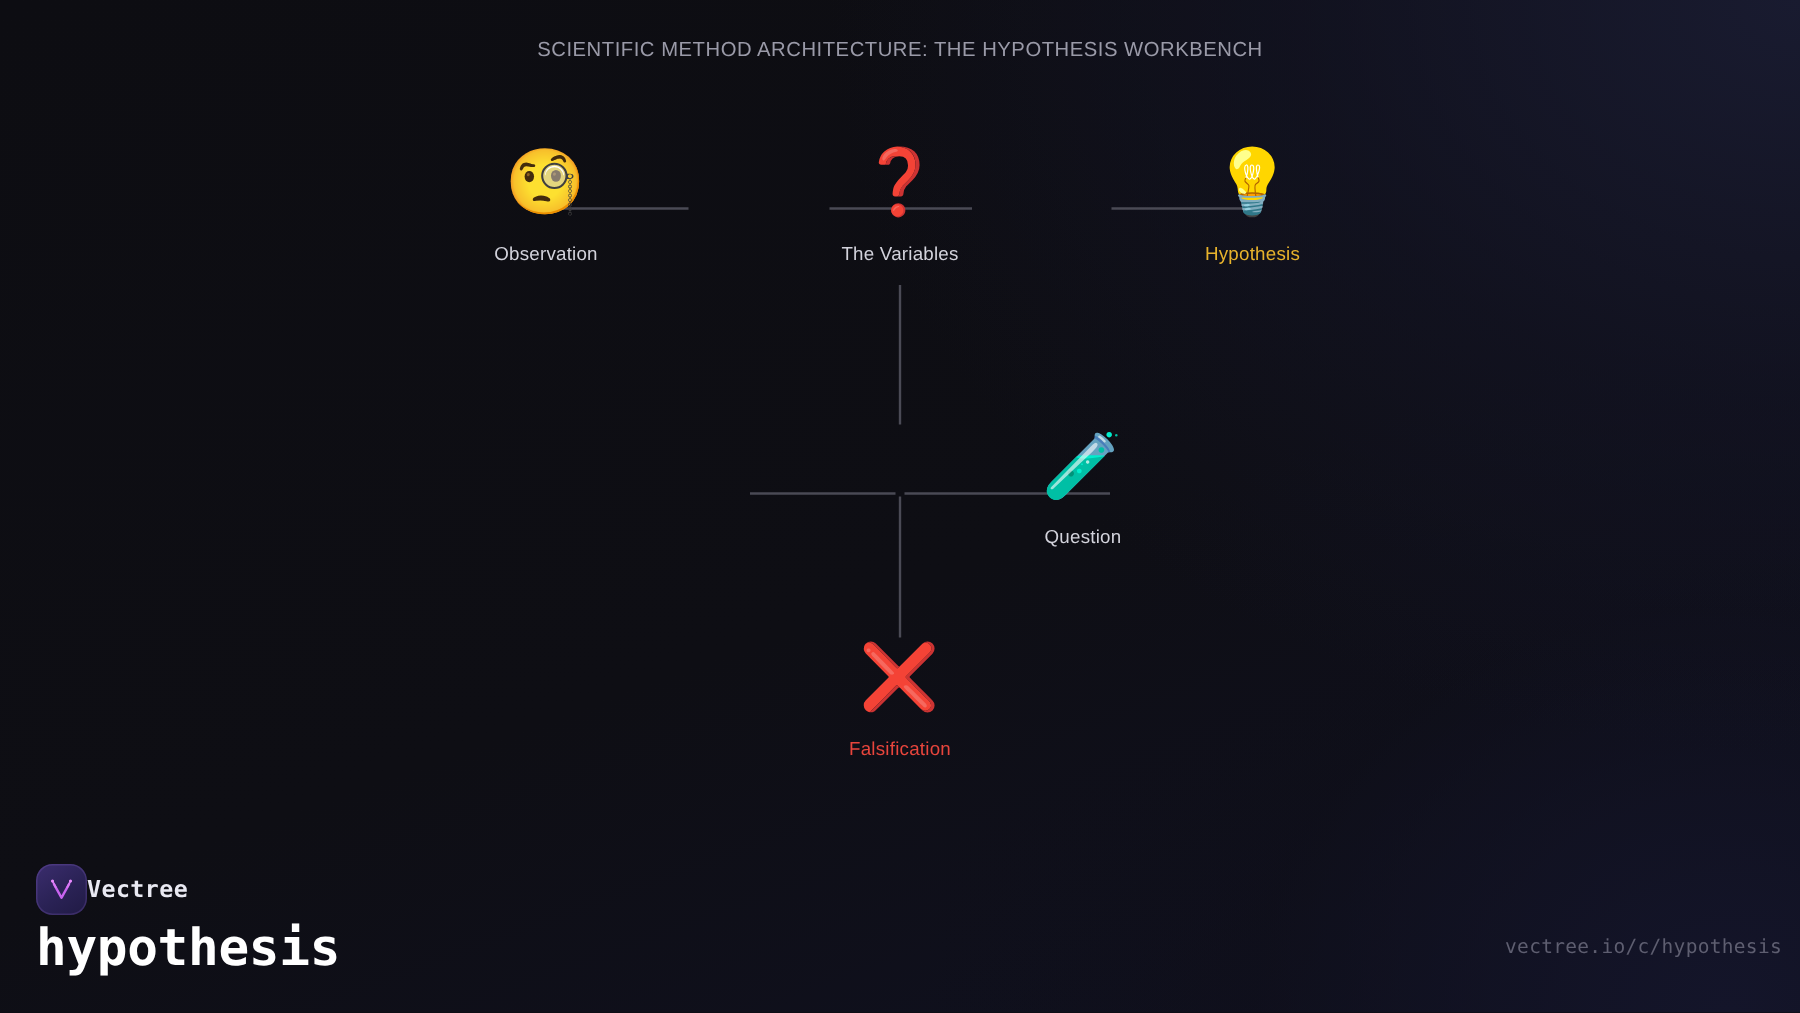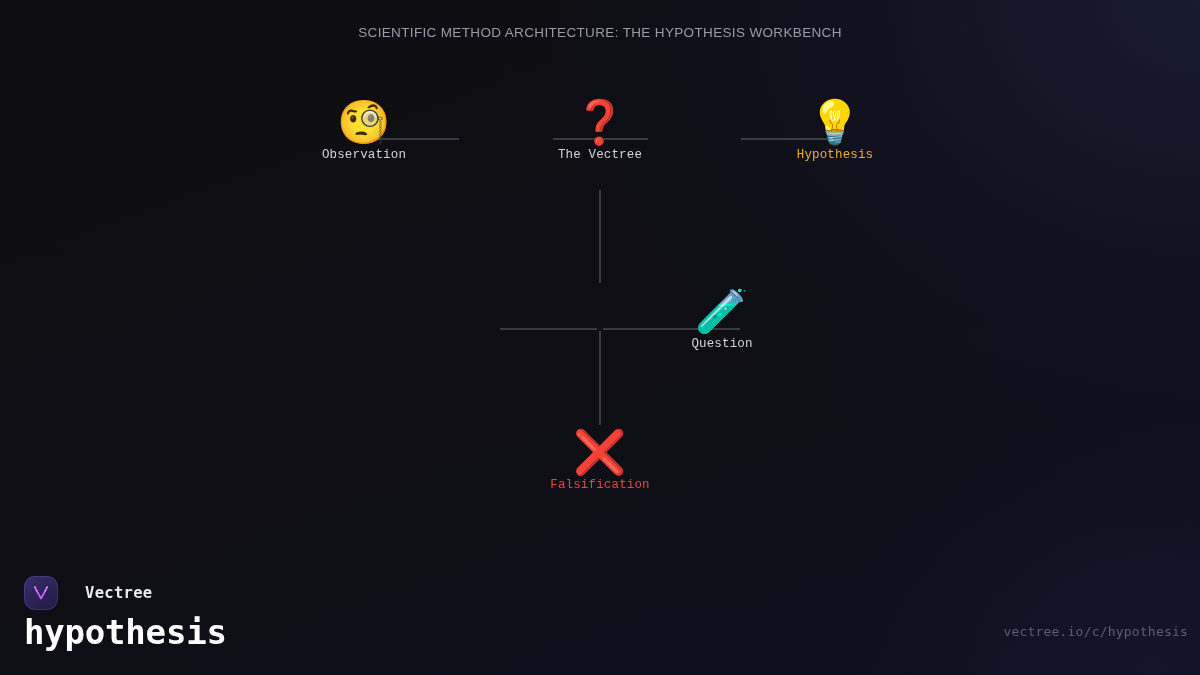--- a/index.html
+++ b/index.html
@@ -60,38 +60,37 @@
     height: 52px;
     display: block;
     font-family: "DejaVu Sans", sans-serif;
     user-select: none;
   }
   .node .glyph.small {
     font-size: 40px;
   }
   .node .label {
     display: block;
-    margin-top: 0;
+    margin-top: 14px;
     font-size: 12.5px;
     color: #d3d3dc;
     letter-spacing: 0.15px;
     white-space: nowrap;
-    font-family: Liberation Mono, monospace;
   }
   .node.accent .label { color: #e8b32c; }
   .node.danger .label { color: #e8453c; }
 
   
   #footer-brand {
     position: absolute;
     left: 24px;
     top: 576px;
     display: flex;
     align-items: center;
-    gap: 27px;
+    gap: 0;
   }
   #logo-mark {
     width: 34px;
     height: 34px;
     border-radius: 11px;
     background: linear-gradient(145deg, #3b2d6e 0%, #2a2255 55%, #201a44 100%);
     box-shadow: inset 0 0 0 1px rgba(150,110,220,0.22);
     display: flex;
     align-items: center;
     justify-content: center;
@@ -141,21 +140,21 @@
         <line x1="603" y1="329" x2="740" y2="329" stroke="#4a4a55" stroke-width="1.6"></line>
         <line x1="600" y1="331" x2="600" y2="425" stroke="#4a4a55" stroke-width="1.6"></line>
       </svg>
 
   <div class="node" style="left: 364px; top: 96px;">
         <span class="glyph">🧐</span>
         <span class="label">Observation</span>
       </div>
       <div class="node" style="left: 600px; top: 96px;">
         <span class="glyph">❓</span>
-        <span class="label">The Vectree</span>
+        <span class="label">The Variables</span>
       </div>
       <div class="node accent" style="left: 835px; top: 96px;">
         <span class="glyph">💡</span>
         <span class="label">Hypothesis</span>
       </div>
       <div class="node" style="left: 722px; top: 285px;">
         <span class="glyph">🧪</span>
         <span class="label">Question</span>
       </div>
       <div class="node danger" style="left: 600px; top: 426px;">

